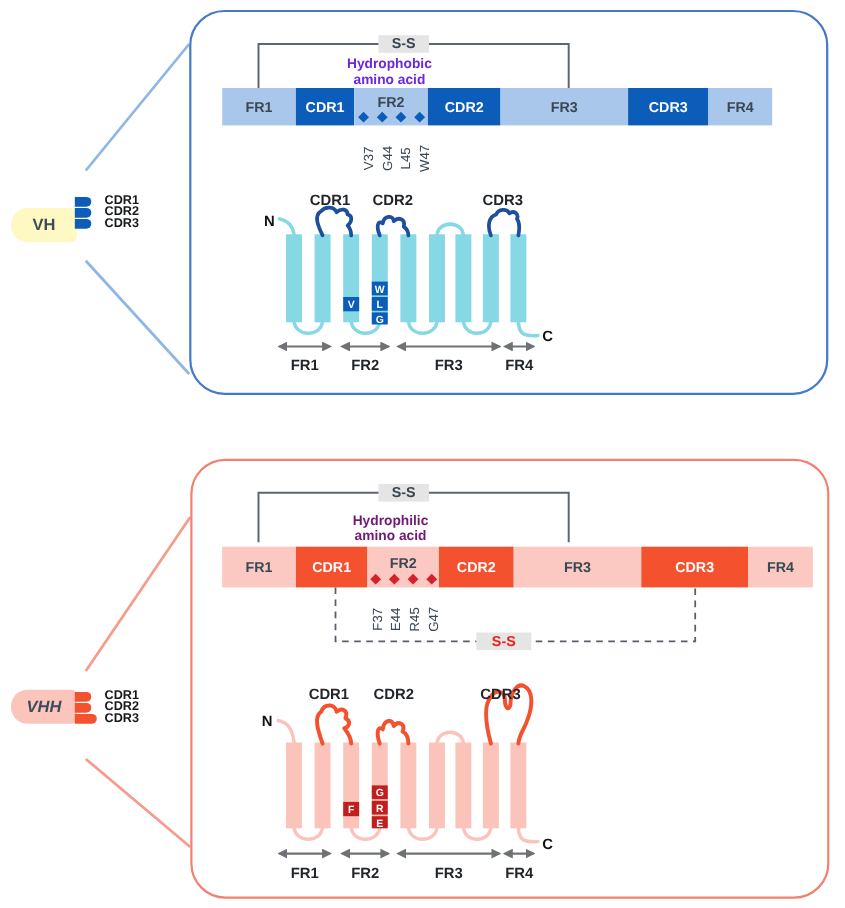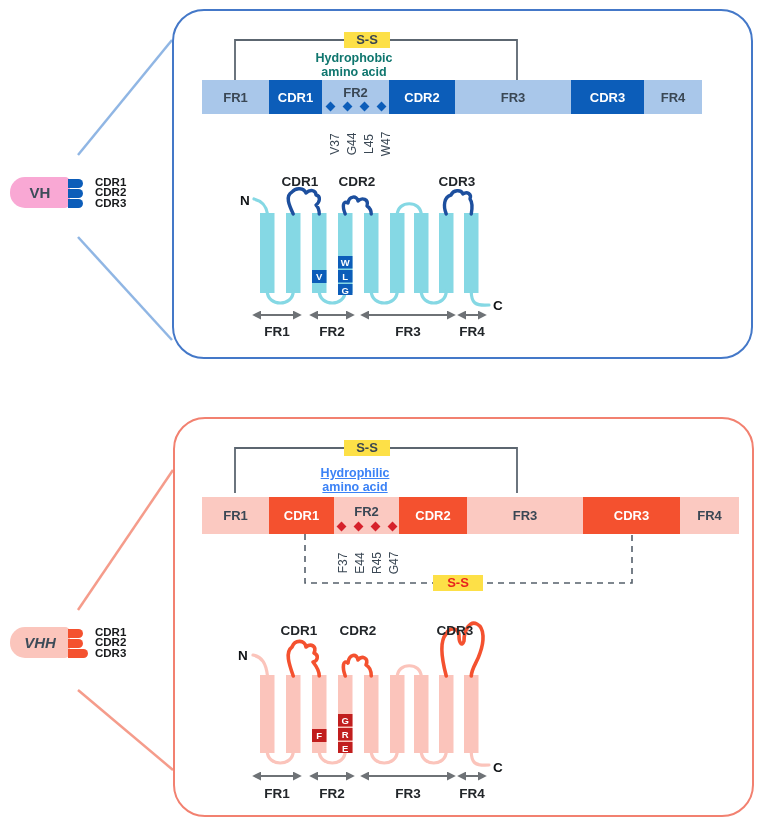--- a/index.html
+++ b/index.html
@@ -6,26 +6,26 @@
   body{width:768px;height:825px;position:relative;overflow:hidden;
        font-family:"Liberation Sans",sans-serif;-webkit-font-smoothing:antialiased;}
   
   #connectors{position:absolute;left:0;top:0;z-index:0;}
   
   .panel{position:absolute;background:#ffffff;border-radius:32px;box-sizing:border-box;z-index:1;}
   #panel-vh{left:172px;top:9px;width:581px;height:350px;border:2px solid #4478C8;}
   #panel-vhh{left:173px;top:417px;width:581px;height:400px;border:2px solid #F28170;}
   .panel-svg{position:absolute;left:0;top:0;}
   
-  .ss-label{position:absolute;background:#fde047;text-align:center;
+  .ss-label{position:absolute;background:#e5e5e5;text-align:center;
             font-size:13px;font-weight:700;color:#3A4550;line-height:16px;}
   .ss-label.red{color:#E8231E;}
   .annotation{position:absolute;text-align:center;font-size:12.5px;font-weight:700;line-height:13.5px;}
-  .annotation.blue{color:#0f766e;}
-  .annotation.red{color:#3b82f6;text-decoration:underline;}
+  .annotation.blue{color:#6d28d9;}
+  .annotation.red{color:#701a75;}
   
   .domain-bar{position:absolute;display:flex;}
   .domain-bar .seg{display:flex;align-items:center;justify-content:center;
                    font-size:13px;font-weight:700;position:relative;}
   .seg.fr{background:#A9C7EA;color:#3A4754;}
   .seg.cdr{background:#0C5DB9;color:#ffffff;}
   #panel-vhh .seg.fr{background:#FBC9C1;}
   #panel-vhh .seg.cdr{background:#F4512F;}
   .seg .seg-label{pointer-events:none;}
   .seg.has-diamonds .seg-label{margin-bottom:9px;}
@@ -41,21 +41,21 @@
       font-size:12px;font-weight:500;color:#3A4754;}
   
   svg text{font-family:"Liberation Sans",sans-serif;}
   .t-label{font-size:13.5px;font-weight:700;fill:#22262A;}
   .t-term{font-size:13.5px;font-weight:700;fill:#101316;}
   .t-box{font-size:9.5px;font-weight:700;fill:#ffffff;text-anchor:middle;}
   
   .mol-body{position:absolute;display:flex;align-items:center;justify-content:center;
             width:60px;height:31px;border-radius:15px 5px 5px 15px;
             font-size:15px;font-weight:700;color:#3D4C59;z-index:2;}
-  #vh-body{left:10px;top:177px;background:#f9a8d4;}
+  #vh-body{left:10px;top:189px;background:#fef9c3;}
   #vhh-body{left:10px;top:627px;background:#FBC5BC;font-style:italic;}
   .bump{position:absolute;height:9px;border-radius:0 5px 5px 0;z-index:2;}
   .bump.blue{background:#0C5DB9;}
   .bump.orange{background:#F4512F;}
   .mol-cdr-list{position:absolute;font-size:11.5px;font-weight:700;color:#17191b;line-height:10.4px;z-index:2;}
 </style>
 </head>
 <body>
 
 <svg id="connectors" width="768" height="825">

